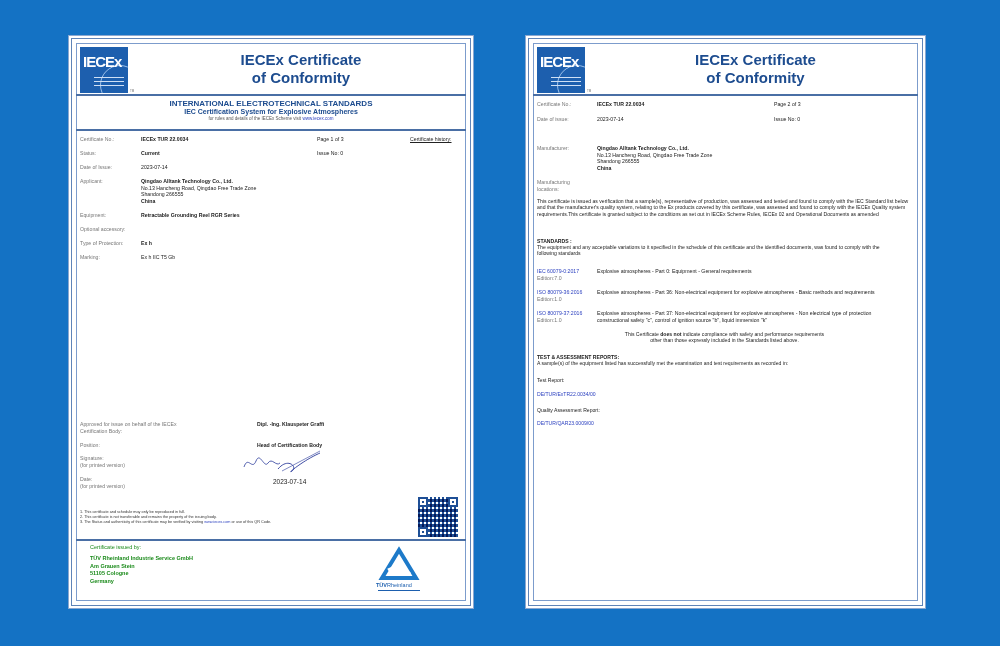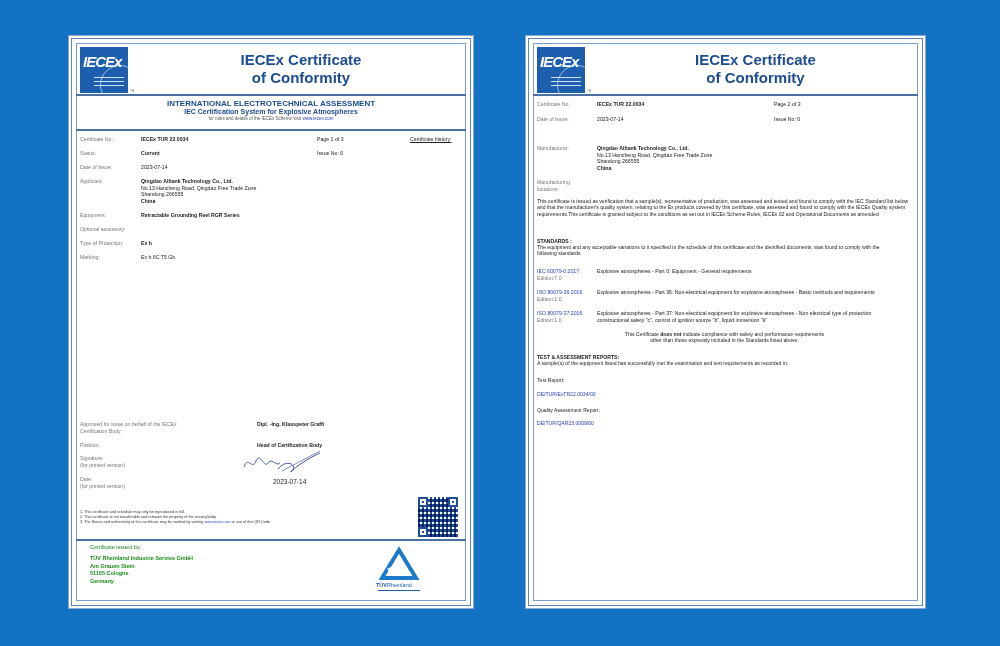--- a/index.html
+++ b/index.html
@@ -25,21 +25,21 @@
 
   .logo {
     position: absolute;
     left: 8px; top: 8px;
     width: 48px; height: 46px;
     background: #1d5fae;
     overflow: hidden;
   }
   .logo .txt {
     position: absolute; left: 3px; top: 6px;
-    color: #fff; font-weight: bold; font-style: italic;
+    color: #fff; font-weight: bold; 
     font-size: 15px; letter-spacing: -1px;
   }
   .logo .line { position: absolute; left: 14px; height: 1px; background: #cfe0f5; }
   .logo .arc {
     position: absolute; left: 20px; top: 18px; width: 40px; height: 40px;
     border: 1px solid #9cc0ea; border-radius: 50%;
   }
   .tm { position: absolute; left: 58px; top: 50px; font-size: 3px; color: #777; }
 
   .title {
@@ -95,21 +95,21 @@
   </div>
   <span class="tm">TM</span>
 
   <div class="title">
     <div>IECEx Certificate</div>
     <div>of Conformity</div>
   </div>
   <div class="rule" style="top:55px;"></div>
 
   <div class="iec-head" style="top:60px;">
-    <div class="l1">INTERNATIONAL ELECTROTECHNICAL ASSESSMENT</div>
+    <div class="l1">INTERNATIONAL ELECTROTECHNICAL STANDARDS</div>
     <div class="l2">IEC Certification System for Explosive Atmospheres</div>
     <div class="l3"><span>for rules and details of the IECEx Scheme visit</span> <span class="link">www.iecex.com</span></div>
   </div>
   <div class="rule" style="top:90px;"></div>
 
   <div class="row lbl" style="left:8px;top:97px;">Certificate No.:</div>
   <div class="row b" style="left:69px;top:97px;">IECEx TUR 22.0034</div>
   <div class="row" style="left:245px;top:97px;">Page 1 of 3</div>
   <div class="row u" style="left:338px;top:97px;">Certificate history:</div>
 

